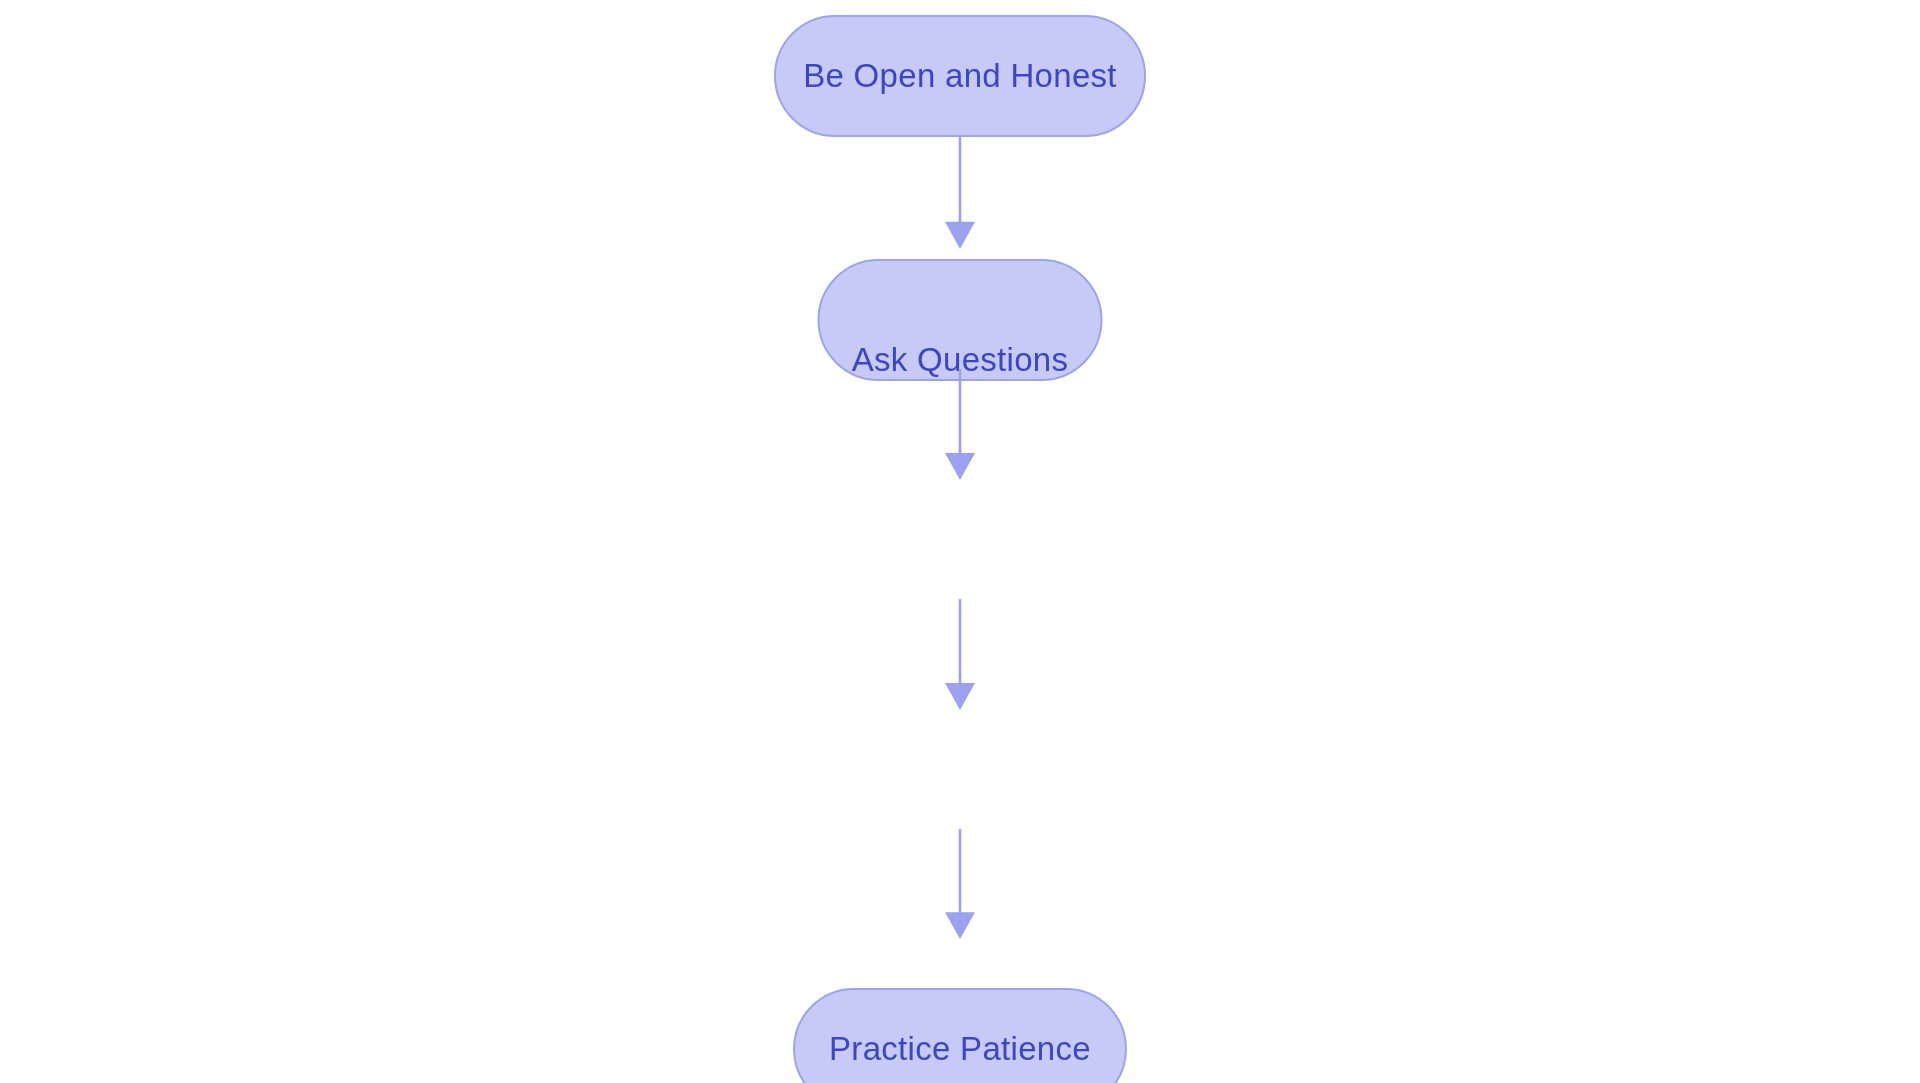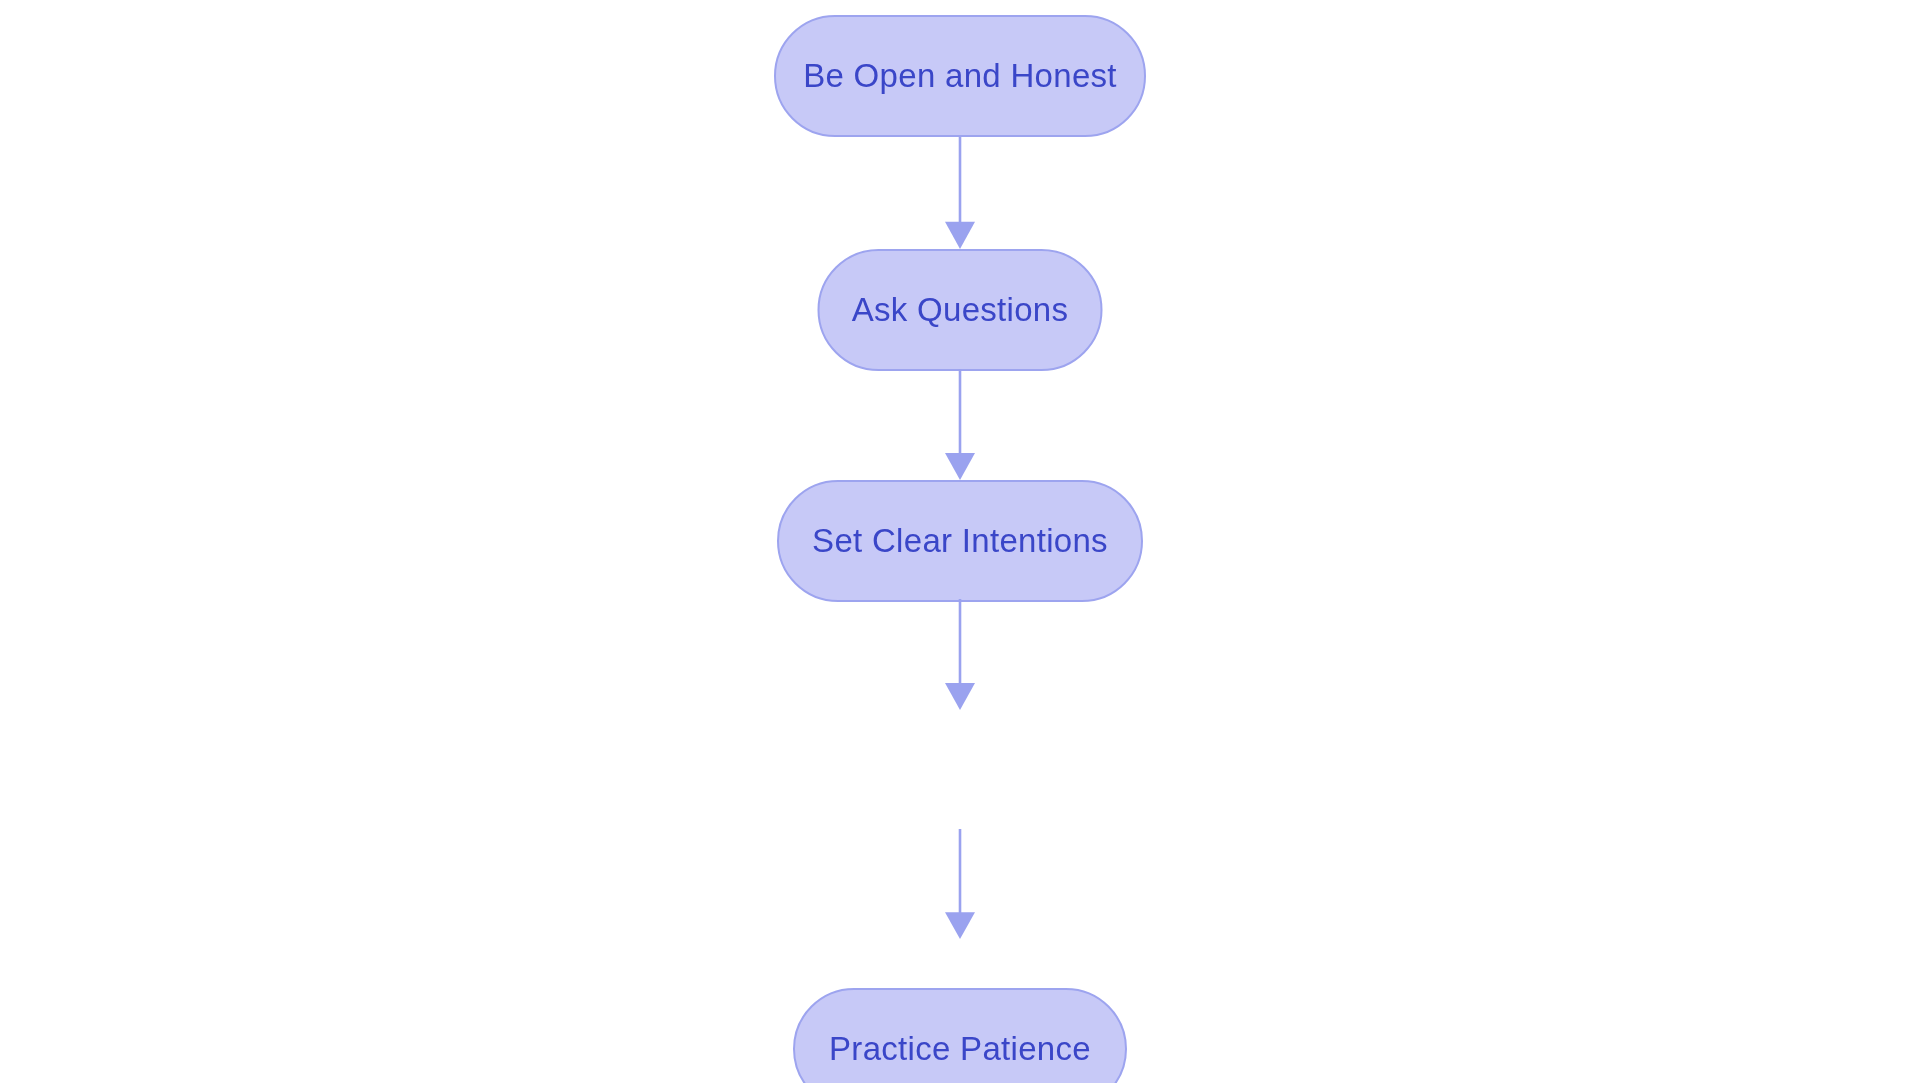--- a/index.html
+++ b/index.html
@@ -30,21 +30,21 @@
     display: flex;
     align-items: center;
     justify-content: center;
     color: var(--node-text, #3a46c8);
     font-size: 33px;
     font-weight: 400;
     letter-spacing: 0.3px;
     white-space: nowrap;
   }
   .node-1 { top: 15px;  width: 372px; }
-  .node-2 { top: 249px; width: 285px; }
+  .node-2 { top: 259px; width: 285px; align-items: flex-end; }
   .node-3 { top: 480px; width: 366px; }
   .node-4 { top: 710px; width: 334px; }
   .node-5 { top: 988px; width: 334px; }
 
   .connector {
     position: absolute;
     left: 50%;
     transform: translateX(-50%);
     width: 40px;
   }
@@ -81,23 +81,20 @@
     <span>Ask Questions</span>
   </div>
 
   <div class="connector connector-2">
     <svg viewBox="0 0 40 111" preserveAspectRatio="none" aria-hidden="true">
       <line x1="20" y1="0" x2="20" y2="86"></line>
       <polygon points="5,84 35,84 20,111"></polygon>
     </svg>
   </div>
 
-  <div class="node node-3">
-    <span>Set Clear Intentions</span>
-  </div>
 
   <div class="connector connector-3">
     <svg viewBox="0 0 40 111" preserveAspectRatio="none" aria-hidden="true">
       <line x1="20" y1="0" x2="20" y2="86"></line>
       <polygon points="5,84 35,84 20,111"></polygon>
     </svg>
   </div>
 
 
   <div class="connector connector-4">

